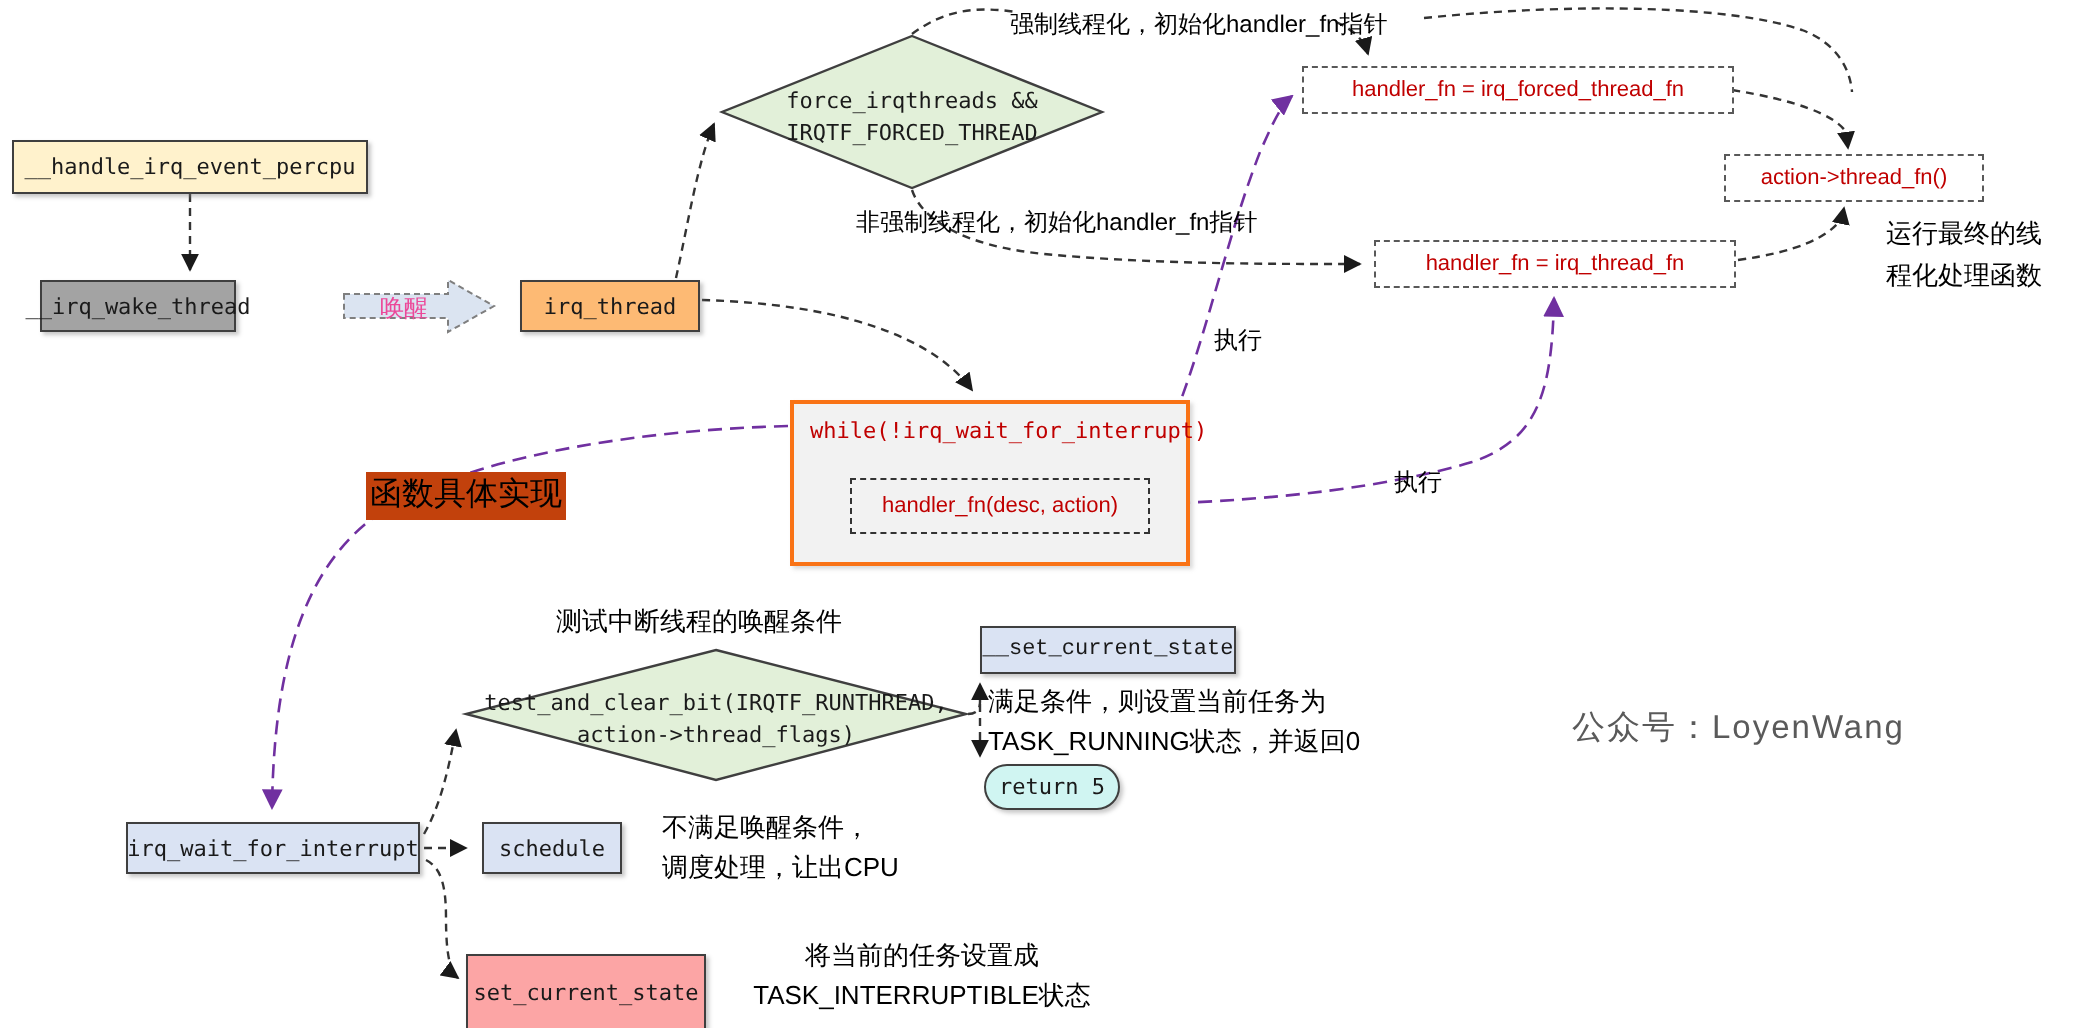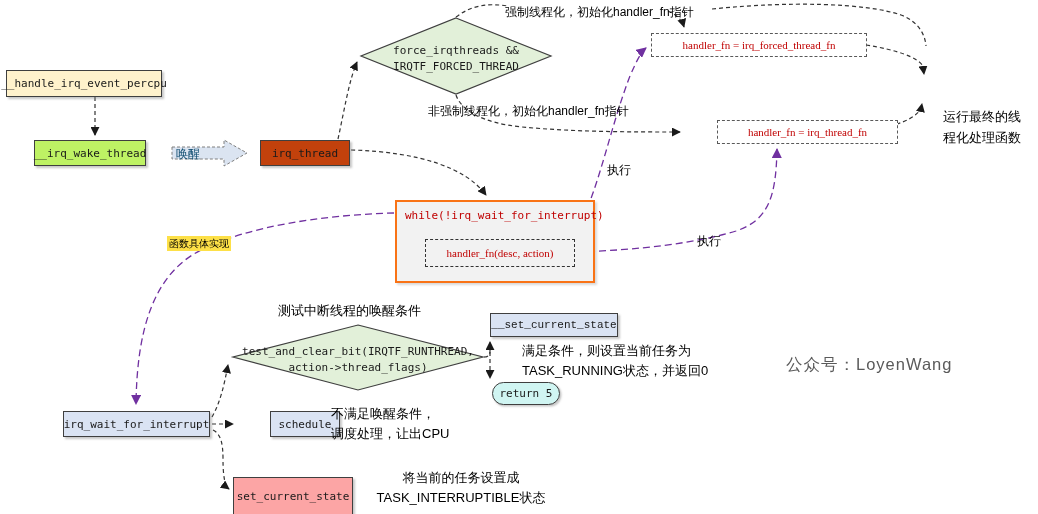--- a/index.html
+++ b/index.html
@@ -3,52 +3,52 @@
 <meta charset="utf-8">
 <style>
   html,body{margin:0;padding:0;background:#fff;}
   #stage{position:relative;width:1038px;height:514px;background:#fff;overflow:hidden;
          font-family:"Liberation Sans",sans-serif;}
   #wires{position:absolute;left:0;top:0;z-index:1;}
   .box{position:absolute;box-sizing:border-box;z-index:2;display:flex;align-items:center;justify-content:center;
        font-family:"DejaVu Sans Mono",monospace;font-size:11px;color:#1a1a1a;white-space:nowrap;
        border:1.4px solid #3f3f3f;box-shadow:1.5px 1.5px 2px rgba(130,130,130,.45);}
   .redbox{position:absolute;box-sizing:border-box;z-index:2;display:flex;align-items:center;justify-content:center;
-       font-family:Liberation Serif, serif;font-size:11px;color:#C00000;white-space:nowrap;
+       font-family:Liberation Sans, sans-serif;font-size:11px;color:#C00000;white-space:nowrap;
        border:1.4px dashed #595959;background:#fff;}
   .dtext{position:absolute;z-index:3;text-align:center;font-family:"DejaVu Sans Mono",monospace;
        font-size:11px;color:#1a1a1a;white-space:pre-line;line-height:1.45;}
   .ann{position:absolute;z-index:3;font-size:13px;color:#000;line-height:1.5;white-space:nowrap;}
   .pre{white-space:pre-line;}
-  #b-handle{left:6px;top:70px;width:156px;height:27px;background:#FFF2CC;}
-  #b-wake{left:34px;top:140px;width:112px;height:26px;background:#bef264;}
-  #b-irqthread{left:260px;top:140px;width:90px;height:26px;background:#c2410c;}
-  #wake-label{position:absolute;left:176px;top:146px;width:52px;z-index:3;font-size:12px;color:#0c4a6e;}
+  #b-handle{left:6px;top:70px;width:178px;height:27px;background:#FFF2CC;}
+  #b-wake{left:20px;top:140px;width:98px;height:26px;background:#a3a3a3;}
+  #b-irqthread{left:260px;top:140px;width:90px;height:26px;background:#fdba74;}
+  #wake-label{position:absolute;left:176px;top:146px;width:52px;z-index:3;text-align:center;font-size:12px;color:#ec4899;}
   #b-red1{left:651px;top:33px;width:216px;height:24px;}
   #b-action{left:862px;top:77px;width:130px;height:24px;}
-  #b-red3{left:687px;top:120px;width:181px;height:24px;margin-left:30px;}
+  #b-red3{left:687px;top:120px;width:181px;height:24px;}
   #b-while{position:absolute;left:395px;top:200px;width:200px;height:83px;box-sizing:border-box;z-index:2;
        background:#F2F2F2;border:2px solid #f97316;box-shadow:1.5px 1.5px 2px rgba(150,150,150,.35);}
   #while-label{position:absolute;left:8px;top:7px;font-family:"DejaVu Sans Mono",monospace;font-size:11px;color:#C00000;white-space:nowrap;}
   #b-call{left:425px;top:239px;width:150px;height:28px;border-color:#333;background:transparent;z-index:3;}
   #b-setcur2{left:490px;top:313px;width:128px;height:24px;background:#DAE3F3;font-family:Liberation Mono, monospace;}
   #b-return{left:492px;top:382px;width:68px;height:23px;background:#D0F5F2;border-radius:12px;}
   #b-wait{left:63px;top:411px;width:147px;height:26px;background:#DAE3F3;}
-  #b-sched{left:241px;top:411px;width:70px;height:26px;background:#DAE3F3;margin-left:29px;}
+  #b-sched{left:241px;top:411px;width:70px;height:26px;background:#DAE3F3;}
   #b-setstate{left:233px;top:477px;width:120px;height:39px;background:#fca5a5;}
   #t-d1{left:366px;top:43px;width:180px;}
   #t-d2{left:238px;top:344px;width:240px;}
   #a-forced{left:505px;top:3px;font-size:12px;}
   #a-nonforced{left:428px;top:102px;font-size:12px;}
   #a-runfinal{left:943px;top:107px;line-height:1.6;}
   #a-exec1{left:607px;top:161px;font-size:12px;}
   #a-exec2{left:697px;top:232px;font-size:12px;}
-  #a-impl{left:167px;top:236px;font-size:10px;background:#fde047;padding:0 2px;}
+  #a-impl{left:183px;top:236px;font-size:16px;background:#c2410c;padding:0 2px;}
   #a-test{left:278px;top:301px;}
-  #a-satisfied{left:522px;top:341px;}
+  #a-satisfied{left:494px;top:341px;}
   #a-notsat{left:331px;top:404px;}
   #a-settask{left:370px;top:468px;width:182px;text-align:center;}
   #a-watermark{left:786px;top:352px;font-size:16.5px;color:#5a5a5a;letter-spacing:1px;}
 </style>
 </head>
 <body>
 
 <div id="stage">
 
   <svg id="wires" width="1038" height="514">
@@ -89,20 +89,21 @@
     <polygon points="456,18 551,56 456,94 361,56" fill="#E2F0D9" stroke="#3f3f3f" stroke-width="1.2"></polygon>
     <polygon points="358,325 483,357 358,390 233,357" fill="#E2F0D9" stroke="#3f3f3f" stroke-width="1.2"></polygon>
   </svg>
 
   <div class="box" id="b-handle">__handle_irq_event_percpu</div>
   <div class="box" id="b-wake">__irq_wake_thread</div>
   <div id="wake-label">唤醒</div>
   <div class="box" id="b-irqthread">irq_thread</div>
 
   <div class="redbox" id="b-red1">handler_fn = irq_forced_thread_fn</div>
+  <div class="redbox" id="b-action">action-&gt;thread_fn()</div>
   <div class="redbox" id="b-red3">handler_fn = irq_thread_fn</div>
 
   <div id="b-while">
     <div id="while-label">while(!irq_wait_for_interrupt)</div>
   </div>
   <div class="redbox" id="b-call">handler_fn(desc, action)</div>
 
   <div class="dtext" id="t-d1">force_irqthreads &amp;&amp;
 IRQTF_FORCED_THREAD</div>
   <div class="dtext" id="t-d2">test_and_clear_bit(IRQTF_RUNTHREAD,

